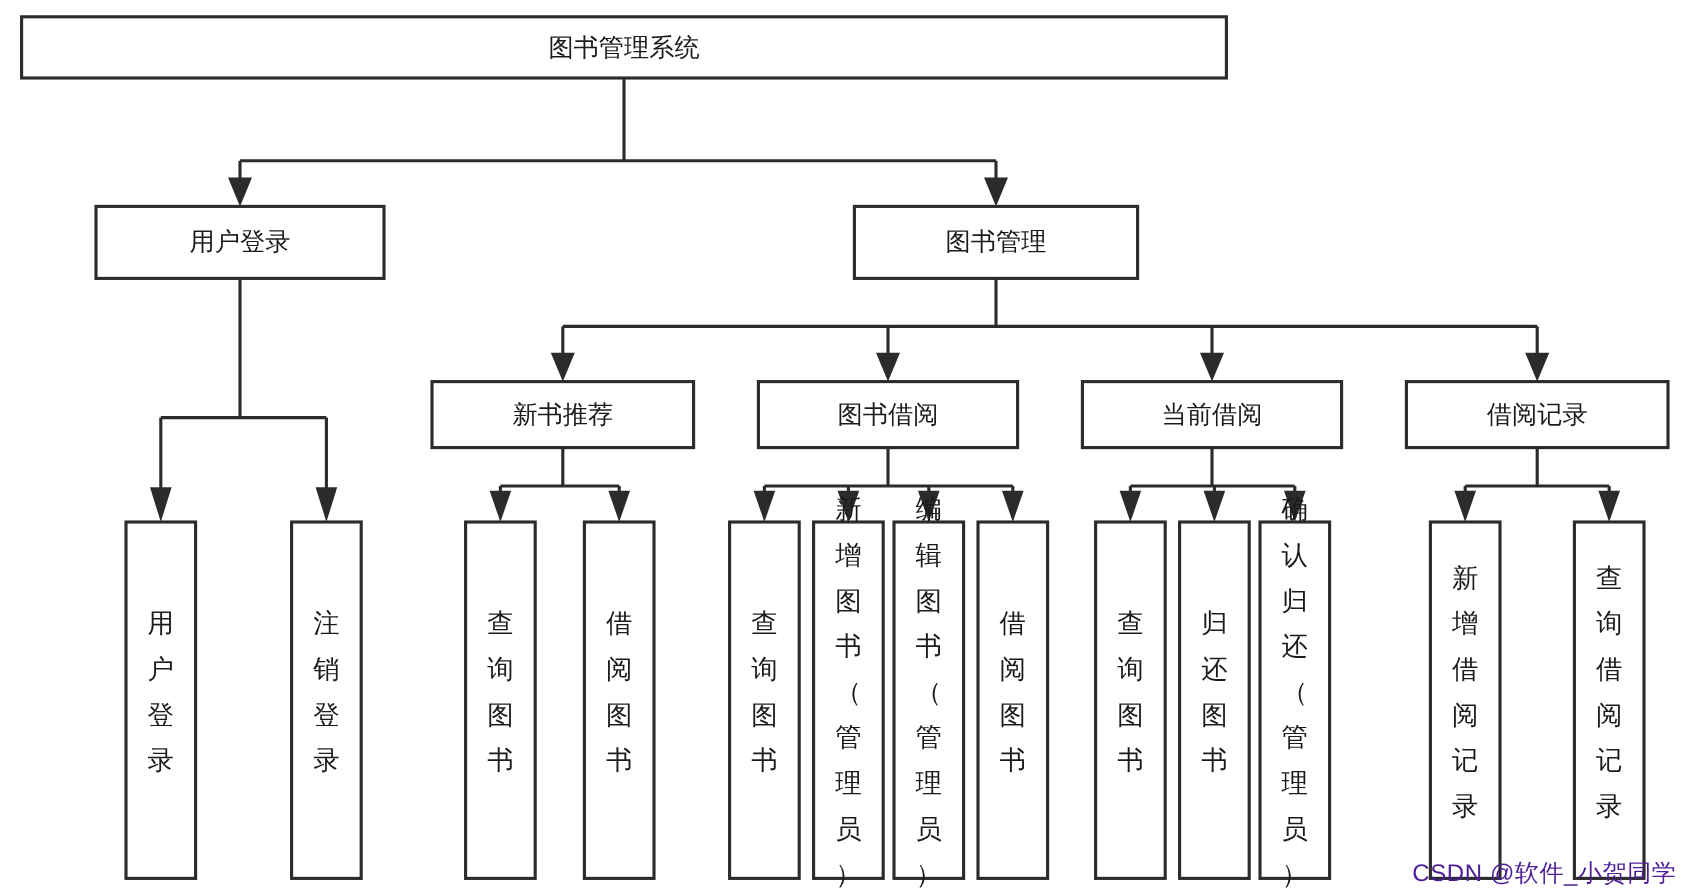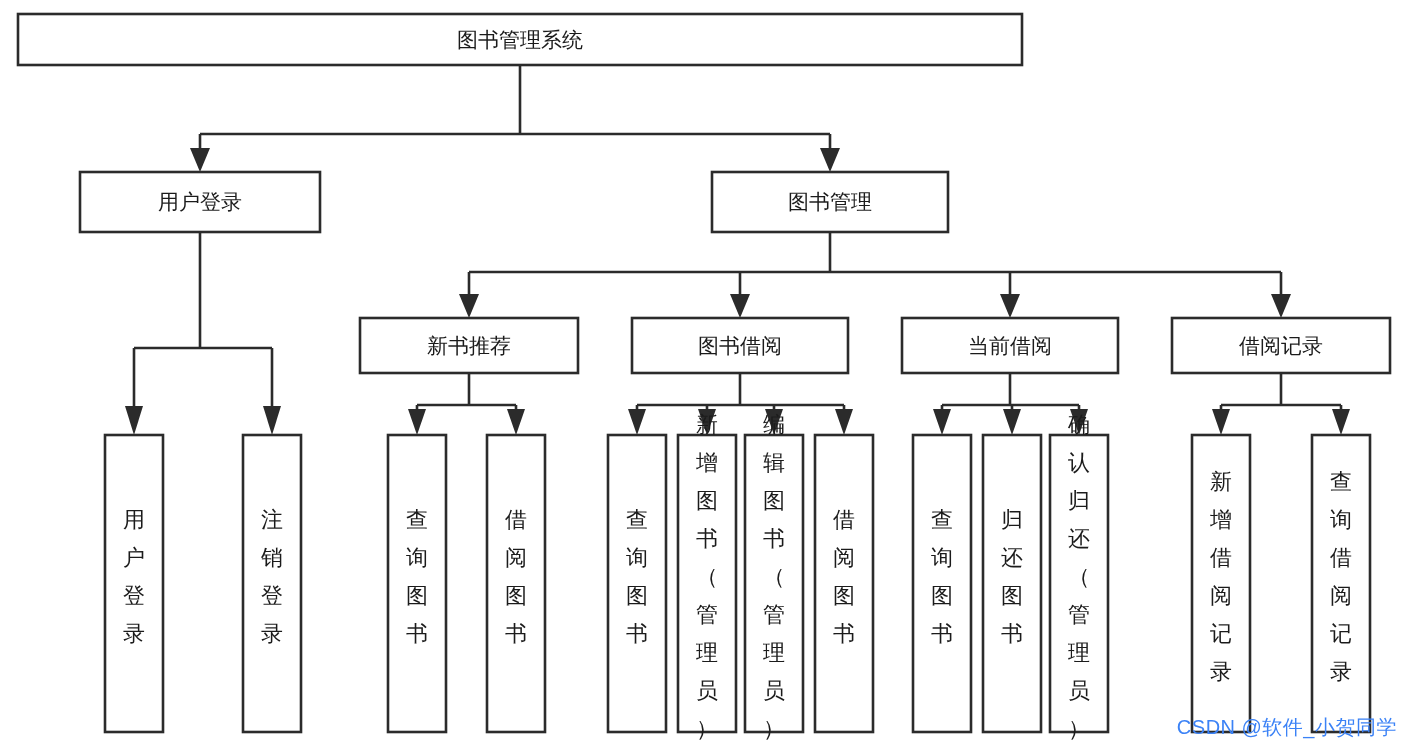--- a/index.html
+++ b/index.html
@@ -46,21 +46,21 @@
     font-family: "Liberation Sans", "DejaVu Sans", sans-serif;
     font-size: 22px;
     text-anchor: middle;
   }
   .watermark {
     position: absolute;
     right: 8px;
     bottom: 6px;
     font-family: "Liberation Sans", "DejaVu Sans", sans-serif;
     font-size: 20px;
-    color: #3b82f6;
+    color: #4c1d95;
     letter-spacing: 0.5px;
     white-space: nowrap;
     pointer-events: none;
     text-align: center;
   }
 </style>
 </head>
 <body>
 
 <svg id="diagram" viewBox="0 0 1405 747" xmlns="http://www.w3.org/2000/svg">

